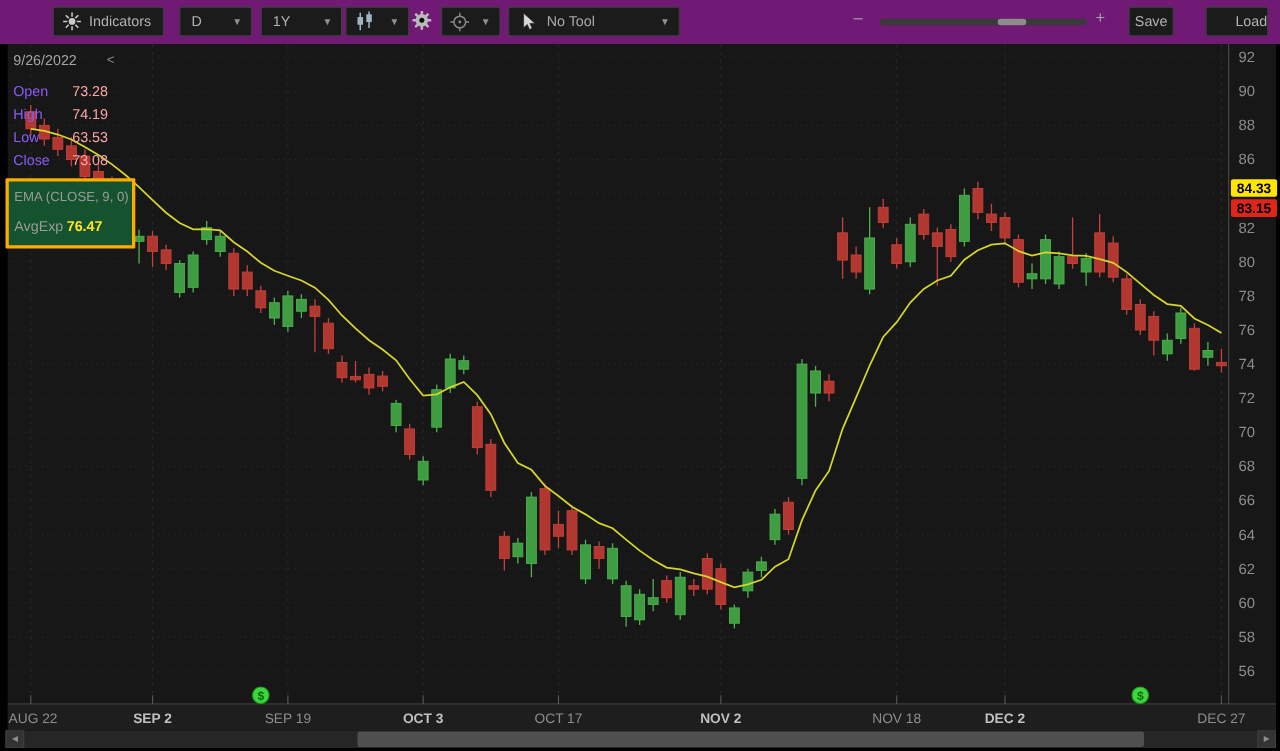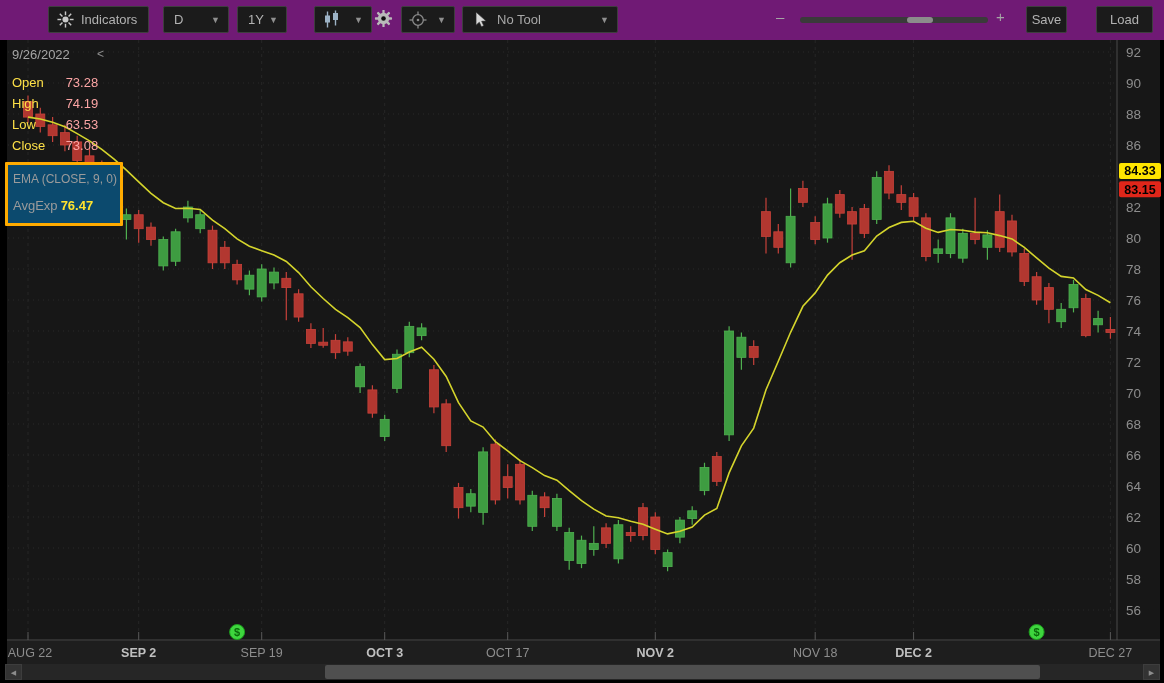--- a/index.html
+++ b/index.html
@@ -7,44 +7,44 @@
        font-family:"Liberation Sans",sans-serif;-webkit-font-smoothing:antialiased}
   
   #toolbar{position:absolute;left:0;top:0;width:1164px;height:40px;background:#701a75;z-index:30}
   .tbtn{position:absolute;top:6px;height:27px;box-sizing:border-box;background:#1b1b1b;
         border:1px solid #3e3e3e;border-radius:2px;color:#b2b2b2;font-size:13px;line-height:25px;cursor:pointer}
   .tbtn .lbl{position:absolute;left:32px;top:0;white-space:nowrap}
   .caret{position:absolute;right:8px;top:1px;font-size:9px;color:#8f8f8f}
   .icn{position:absolute;left:7px;top:3px}
   #btn-indicators{left:48px;width:101px}
   #dd-period{left:163px;width:66px}
-  #dd-range{left:237px;width:50px}
+  #dd-range{left:237px;width:74px}
   #dd-period .val,#dd-range .val{position:absolute;left:10px;top:0}
   #dd-type{left:314px;width:58px}
   #btn-gear{left:372px;width:26px;border:none;background:none}
   #dd-target{left:401px;width:54px}
   #dd-tool{left:462px;width:156px}
   #dd-tool .lbl{left:34px;color:#a8a8a8}
   #zoom-minus{position:absolute;left:776px;top:8px;color:#a5a5a5;font-size:15px;cursor:pointer}
   #zoom-track{position:absolute;left:800px;top:17px;width:188px;height:6px;background:#3a3a3a;border-radius:3px;cursor:pointer}
   #zoom-thumb{position:absolute;left:107px;top:0;width:26px;height:6px;background:#8c8c8c;border-radius:3px;cursor:pointer}
   #zoom-plus{position:absolute;left:996px;top:8px;color:#a5a5a5;font-size:15px;cursor:pointer}
   #btn-save{left:1026px;width:41px;text-align:center}
-  #btn-load{left:1096px;width:57px;text-align:center}
+  #btn-load{left:1096px;width:57px;text-align:right}
   
   #chart-area{position:absolute;left:0;top:40px;width:1164px;height:624px;z-index:1}
   
   #legend{position:absolute;left:0;top:40px;width:200px;z-index:20;color:#a5a5a5;font-size:13px}
   #lg-date-row{position:absolute;left:12px;top:7px;width:110px}
   #lg-back{position:absolute;left:81px;top:0;color:#8f8f8f;font-size:12px;cursor:pointer;padding:0 4px}
   .lg-row{position:absolute;left:12px;width:120px;height:21px}
-  .lg-label{display:inline-block;width:50px;color:#fde047}
+  .lg-label{display:inline-block;width:50px;color:#8b5cf6}
   .lg-val{color:#fca5a5;font-weight:normal}
   #ema-box{position:absolute;left:5px;top:122px;width:112px;height:58px;border:3px solid #ffab00;
-           background:#0c4a6e;border-radius:1px;cursor:pointer}
+           background:#14532d;border-radius:1px;cursor:pointer}
   #ema-title{position:absolute;left:5px;top:7px;font-size:12px;color:#9b9b9b;white-space:nowrap}
   #ema-row{position:absolute;left:5px;top:33px;font-size:13px}
   #ema-row .lg-label{width:44px;color:#9b9b9b}
   #ema-val{color:#ffe32e;font-weight:bold}
   
   #scrollbar{position:absolute;left:5px;top:664px;width:1155px;height:16px;background:#262626;z-index:10}
   #sb-left,#sb-right{position:absolute;top:0;width:17px;height:16px;background:#333;color:#8d8d8d;
       font-size:7px;text-align:center;line-height:16px;cursor:pointer;border:1px solid #3d3d3d;box-sizing:border-box}
   #sb-left{left:0}#sb-right{right:0}
   #sb-thumb{position:absolute;left:320px;top:1px;width:715px;height:14px;background:#4f4f4f;border-radius:2px;cursor:grab}

